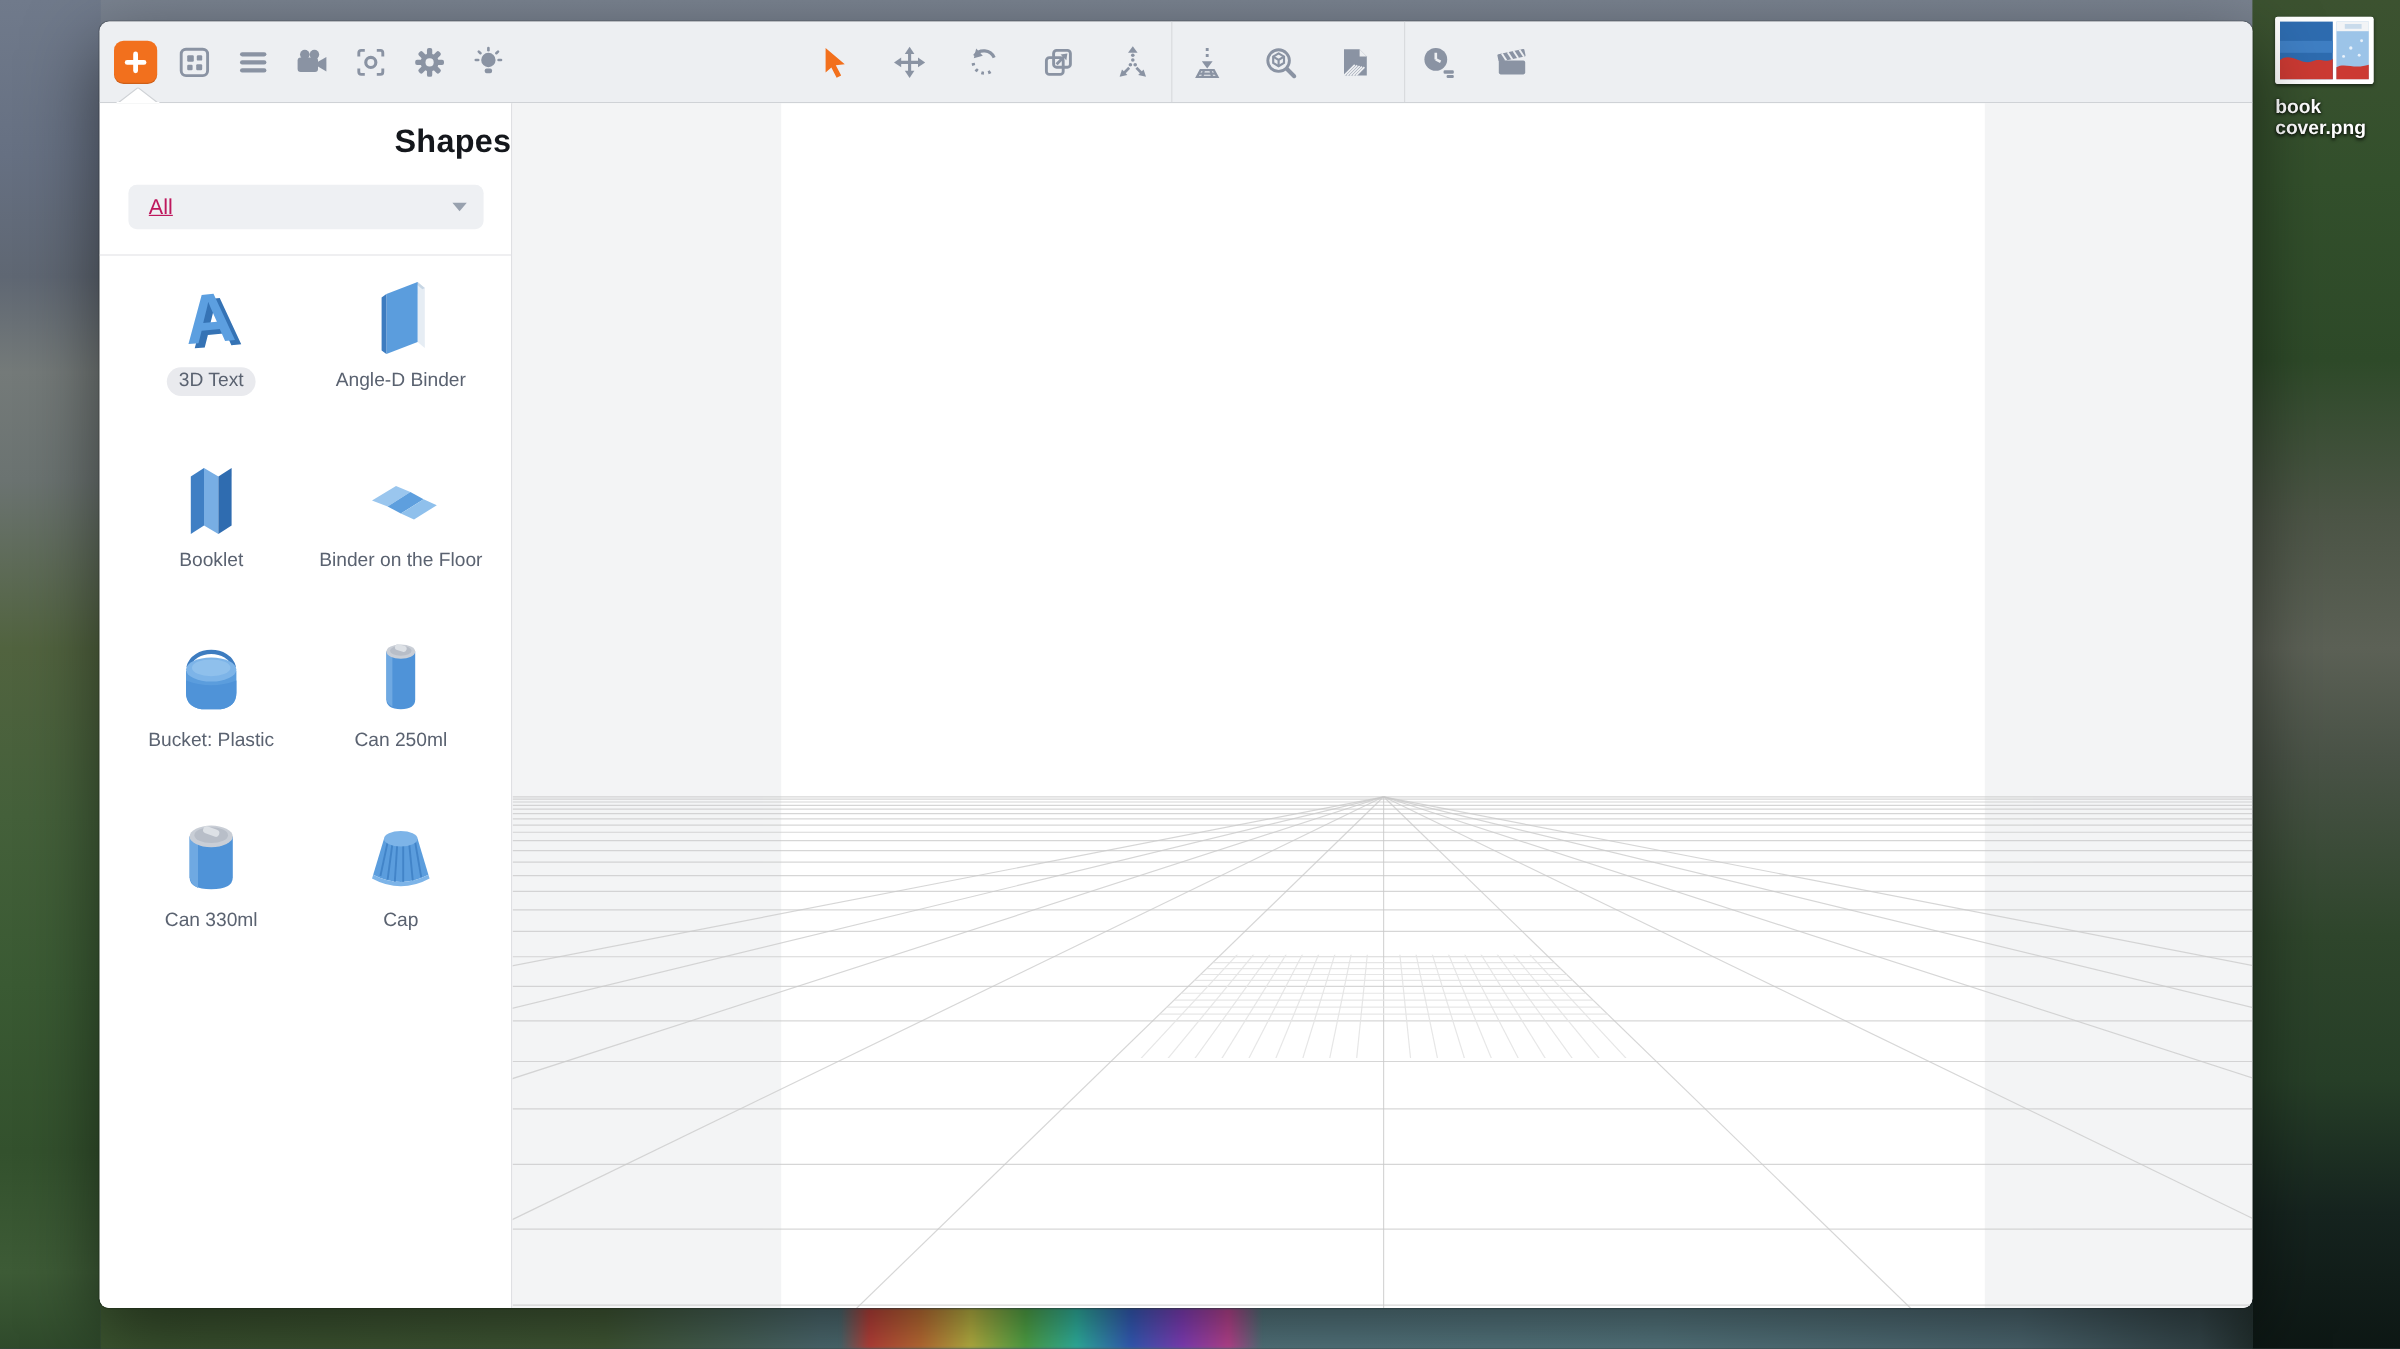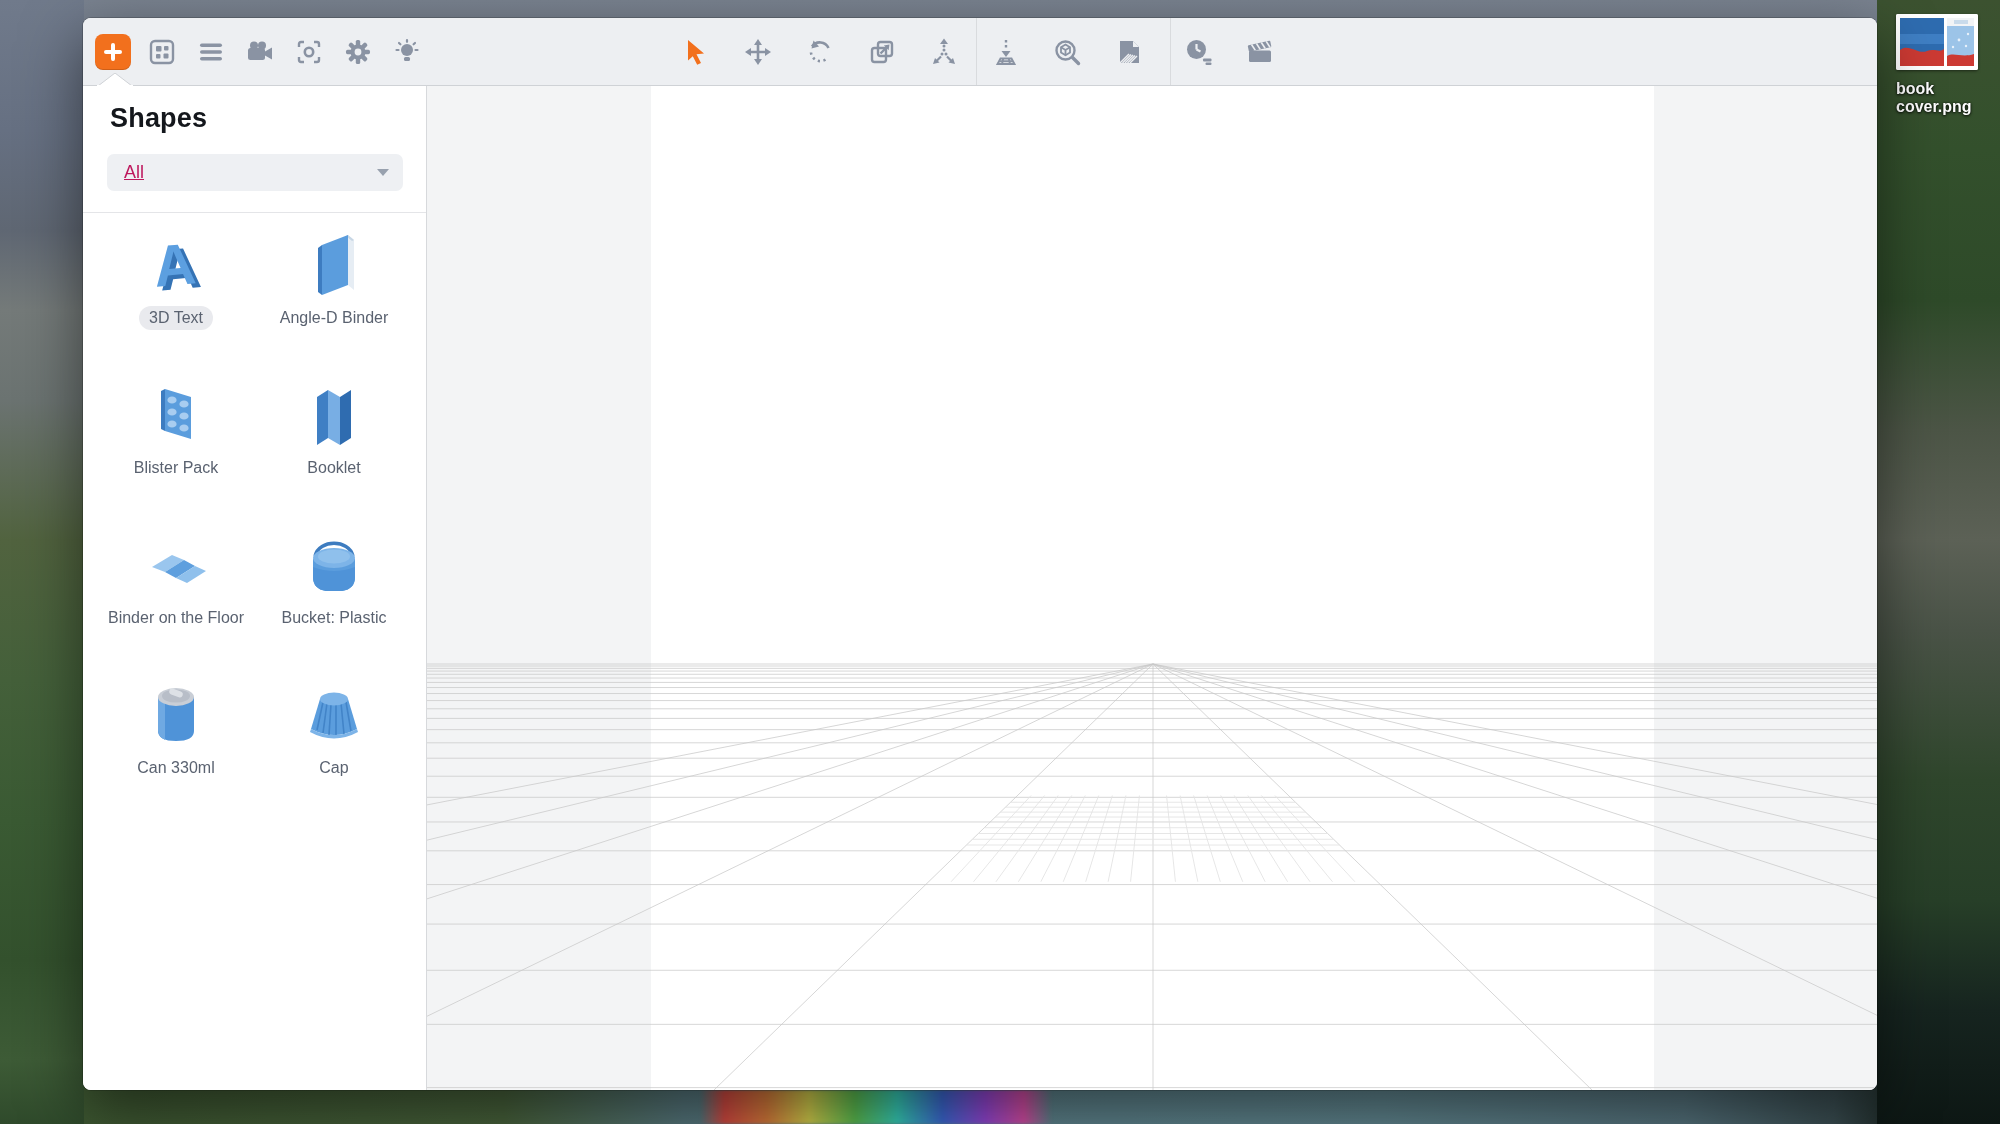--- a/index.html
+++ b/index.html
@@ -41,21 +41,21 @@
   .tbtn{width:36px;height:36px;display:flex;align-items:center;justify-content:center;
     border-radius:8px;cursor:default;}
   .tbtn svg{display:block;}
   .add-btn{background:#f2701d;box-shadow:inset 0 -1px 0 rgba(0,0,0,.15);position:relative;}
   .add-btn::before,.add-btn::after{content:"";position:absolute;background:#fff;border-radius:2px;}
   .add-btn::before{width:18px;height:4px;left:9px;top:16px;}
   .add-btn::after{width:4px;height:18px;left:16px;top:9px;}
   .notch{position:absolute;left:14px;top:55px;z-index:5;}
 
   
-  .content{position:absolute;left:0;top:68px;right:0;bottom:0;display:flex;}
+  .content{position:absolute;left:0;top:68px;right:0;bottom:0;display:flex;text-align:right;}
 
   
   .sidebar{width:344px;background:#fff;border-right:1px solid #d7d9dc;box-sizing:border-box;
     display:flex;flex-direction:column;}
   .sb-title{margin:17px 0 0 27px;font-size:27px;font-weight:700;color:#14171c;letter-spacing:.2px;}
   .sb-select{margin:20px 23px 0 24px;height:37px;background:#eef0f3;border-radius:7px;
     display:flex;align-items:center;justify-content:space-between;padding:0 14px 0 17px;cursor:default;}
   .sb-select-val{font-size:18px;color:#be185d;text-decoration:underline;}
   .caret{width:0;height:0;border-left:6px solid transparent;border-right:6px solid transparent;
     border-top:7px solid #98a1ae;}
@@ -327,37 +327,20 @@
               <svg width="76" height="76" viewBox="0 0 76 76">
                 <polygon points="52,8 58,13 58,63 52,58" fill="#e6edf4"></polygon>
                 <polygon points="52,8 58,13 56,14 50,9" fill="#c7d6e4"></polygon>
                 <polygon points="26,18 52,8 52,58 26,68" fill="#5b9ddd"></polygon>
                 <polygon points="22,21 26,18 26,68 22,65" fill="#3d7cc0"></polygon>
               </svg>
             </div>
             <div class="shape-label">Angle-D Binder</div>
           </div>
 
-          <div class="shape-item">
-            <div class="shape-ic">
-              <svg width="76" height="76" viewBox="0 0 76 76">
-                <polygon points="27,12 53,20 53,62 27,54" fill="#5b9ddd"></polygon>
-                <polygon points="23,14 27,12 27,54 23,52" fill="#3d7cc0"></polygon>
-                <g fill="#a9cdf0">
-                  <ellipse cx="34" cy="23" rx="4.6" ry="3.6"></ellipse>
-                    <ellipse cx="46" cy="27" rx="4.6" ry="3.6"></ellipse>
-                  <ellipse cx="34" cy="35" rx="4.6" ry="3.6"></ellipse>
-                    <ellipse cx="46" cy="39" rx="4.6" ry="3.6"></ellipse>
-                  <ellipse cx="34" cy="47" rx="4.6" ry="3.6"></ellipse>
-                    <ellipse cx="46" cy="51" rx="4.6" ry="3.6"></ellipse>
-                </g>
-              </svg>
-            </div>
-            <div class="shape-label">Blister Pack</div>
-          </div>
 
 
           <div class="shape-item">
             <div class="shape-ic">
               <svg width="76" height="76" viewBox="0 0 76 76">
                 <polygon points="21,20 32,13 32,61 21,68" fill="#3f7fc4"></polygon>
                 <polygon points="32,13 44,20 44,68 32,61" fill="#78aee4"></polygon>
                 <polygon points="44,20 55,13 55,61 44,68" fill="#2f6cb0"></polygon>
               </svg>
             </div>
@@ -381,20 +364,32 @@
                 <path d="M19,29 C23,12 53,12 57,29" fill="none" stroke="#3d7cc0" stroke-width="3.4"></path>
                 <path d="M17,32 L17,50 Q17,62 30,64 L46,64 Q59,62 59,50 L59,32 Z" fill="#5b9ddd"></path>
                 <path d="M17,40 Q38,48 59,40 L59,50 Q59,62 46,64 L30,64 Q17,62 17,50 Z" fill="#4f93d8"></path>
                 <ellipse cx="38" cy="31" rx="21" ry="10" fill="#7db4e8"></ellipse>
                 <ellipse cx="38" cy="29.5" rx="16" ry="7" fill="#8fc0ec"></ellipse>
               </svg>
             </div>
             <div class="shape-label">Bucket: Plastic</div>
           </div>
 
+          <div class="shape-item">
+            <div class="shape-ic">
+              <svg width="76" height="76" viewBox="0 0 76 76">
+                <path d="M26,16 L26,56 Q26,64 38,64 Q50,64 50,56 L50,16 Z" fill="#4f93d8"></path>
+                <path d="M26,16 L31,16 L31,62 Q27,60 26,56 Z" fill="#6fa9e2"></path>
+                <ellipse cx="38" cy="16" rx="12" ry="6" fill="#c9ced6"></ellipse>
+                <ellipse cx="38" cy="15.3" rx="9" ry="4.2" fill="#b8bec8"></ellipse>
+                <rect x="33" y="10.5" width="10" height="5" rx="2.5" fill="#dde1e6" transform="rotate(18 38 13)"></rect>
+              </svg>
+            </div>
+            <div class="shape-label">Can 250ml</div>
+          </div>
 
           <div class="shape-item">
             <div class="shape-ic">
               <svg width="76" height="76" viewBox="0 0 76 76">
                 <path d="M20,20 L20,54 Q20,64 38,64 Q56,64 56,54 L56,20 Z" fill="#4f93d8"></path>
                 <path d="M20,20 L27,20 L27,63 Q21,60 20,54 Z" fill="#6fa9e2"></path>
                 <ellipse cx="38" cy="20" rx="18" ry="9" fill="#c9ced6"></ellipse>
                 <ellipse cx="38" cy="19" rx="14" ry="6.6" fill="#b8bec8"></ellipse>
                 <rect x="31" y="13" width="14" height="6" rx="3" fill="#dde1e6" transform="rotate(20 38 16)"></rect>
               </svg>

